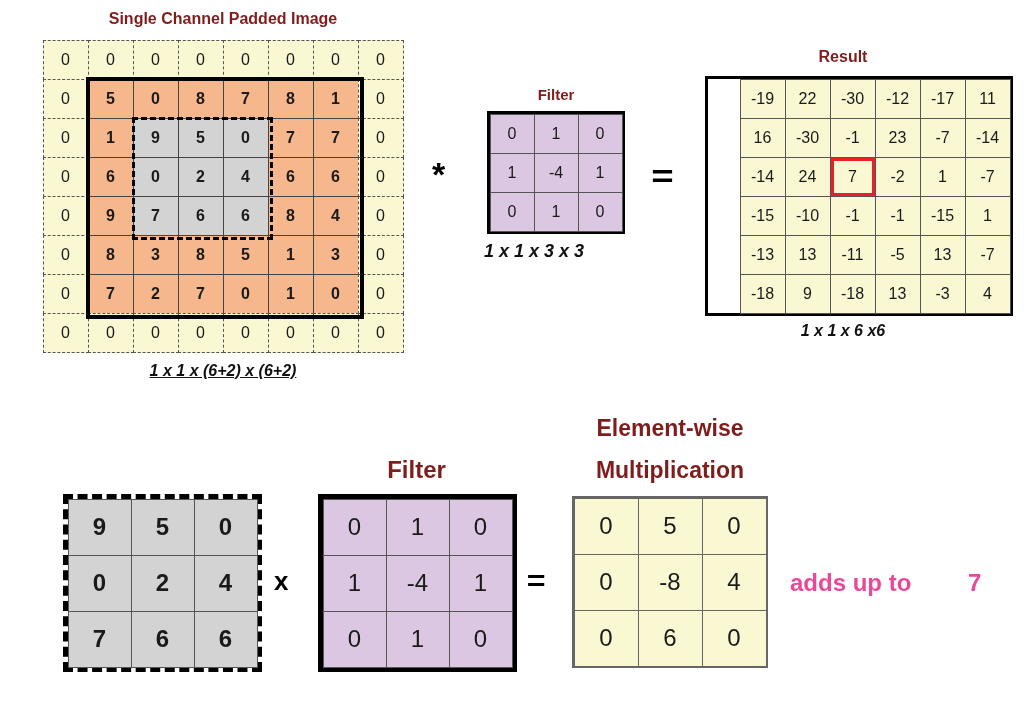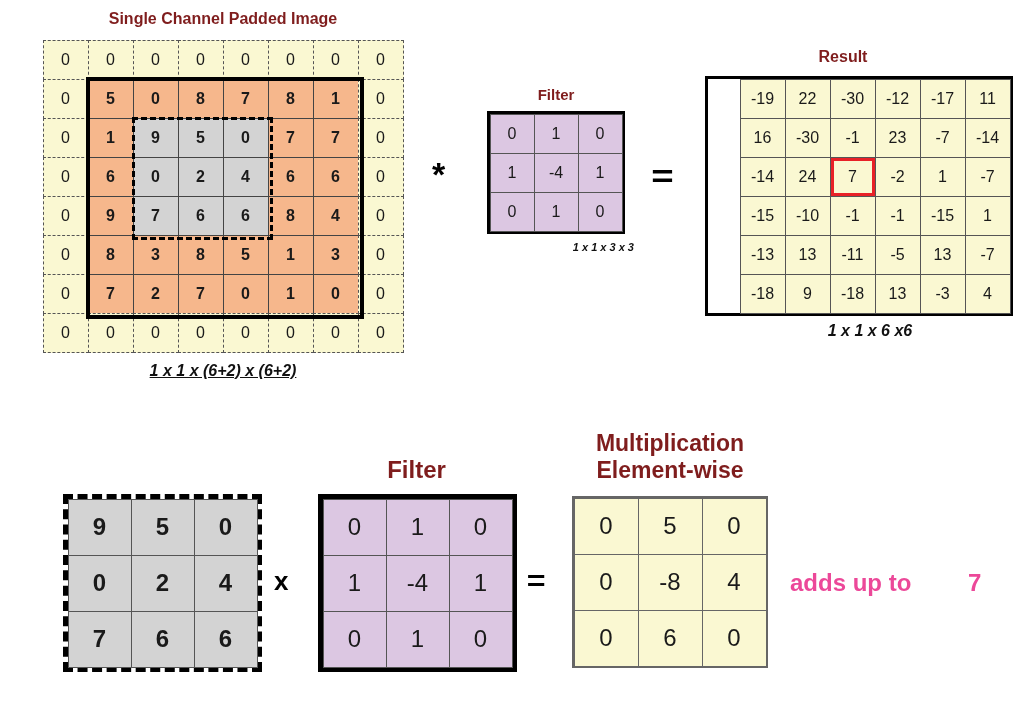--- a/index.html
+++ b/index.html
@@ -135,21 +135,21 @@
       <div class="cell">0</div>
       <div class="cell">1</div>
       <div class="cell">0</div>
       <div class="cell">1</div>
       <div class="cell">-4</div>
       <div class="cell">1</div>
       <div class="cell">0</div>
       <div class="cell">1</div>
       <div class="cell">0</div>
     </div>
-  <div class="abs dim-label center" style="left:478px; top:241px; width:156px; font-size:11px;text-align:right;">1 x 1 x 3 x 3</div>
+  <div class="abs dim-label center" style="left:456px; top:241px; width:156px; font-size:18px;">1 x 1 x 3 x 3</div>
 
   <div class="op" style="left:653px; top:160px; font-size:32px; transform:scaleX(1.2);">=</div>
 
   <div class="abs grid-title center" style="left:705px; top:48px; width:276px; font-size:16px;">Result</div>
   <div class="abs grid result-grid" style="left:705px; top:76px;padding-left:32px;">
       <div class="cell">-19</div>
       <div class="cell">22</div>
       <div class="cell">-30</div>
       <div class="cell">-12</div>
       <div class="cell">-17</div>
@@ -178,25 +178,25 @@
       <div class="cell">-5</div>
       <div class="cell">13</div>
       <div class="cell">-7</div>
       <div class="cell">-18</div>
       <div class="cell">9</div>
       <div class="cell">-18</div>
       <div class="cell">13</div>
       <div class="cell">-3</div>
       <div class="cell">4</div>
     </div>
-  <div class="abs dim-label center" style="left:732px; top:322px; width:276px; font-size:16px;">1 x 1 x 6 x6</div>
+  <div class="abs dim-label center" style="left:705px; top:322px; width:276px; font-size:16px;">1 x 1 x 6 x6</div>
 
   <div class="abs grid-title center" style="left:563px; top:415px; width:214px; font-size:23px; line-height:27px;">
+    <div>Element-wise</div>
     <div style="margin-top:15px;">Multiplication</div>
-    <div>Element-wise</div>
   </div>
 
   <div class="abs grid region-grid" style="left:63px; top:494px;">
       <div class="cell">9</div>
       <div class="cell">5</div>
       <div class="cell">0</div>
       <div class="cell">0</div>
       <div class="cell">2</div>
       <div class="cell">4</div>
       <div class="cell">7</div>

